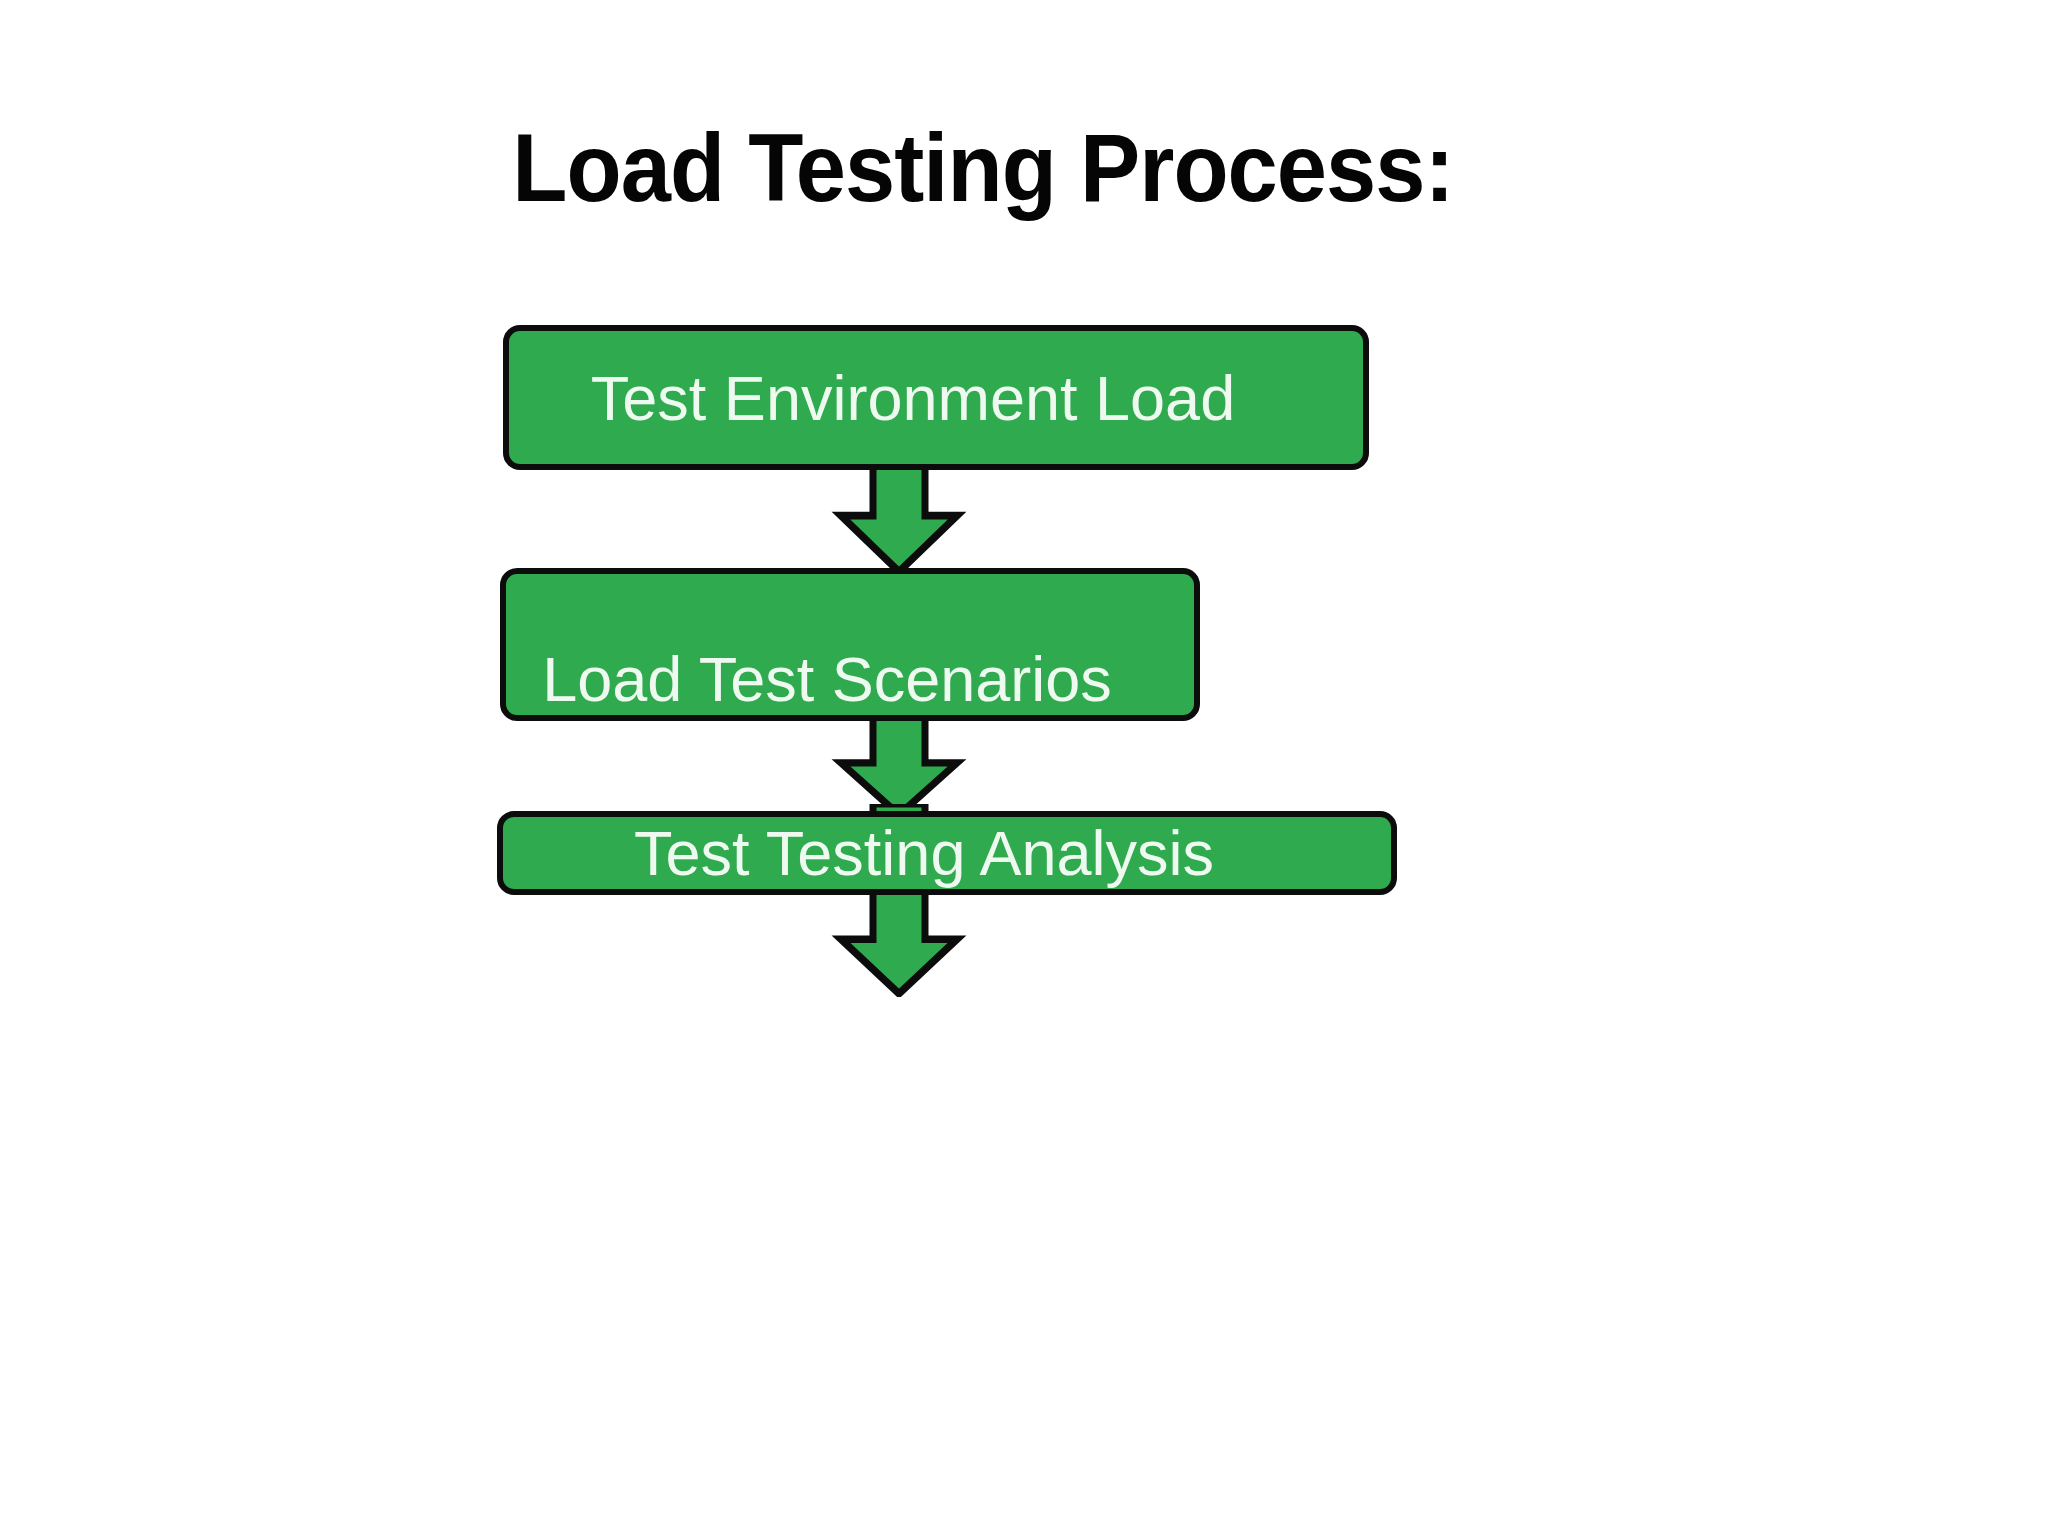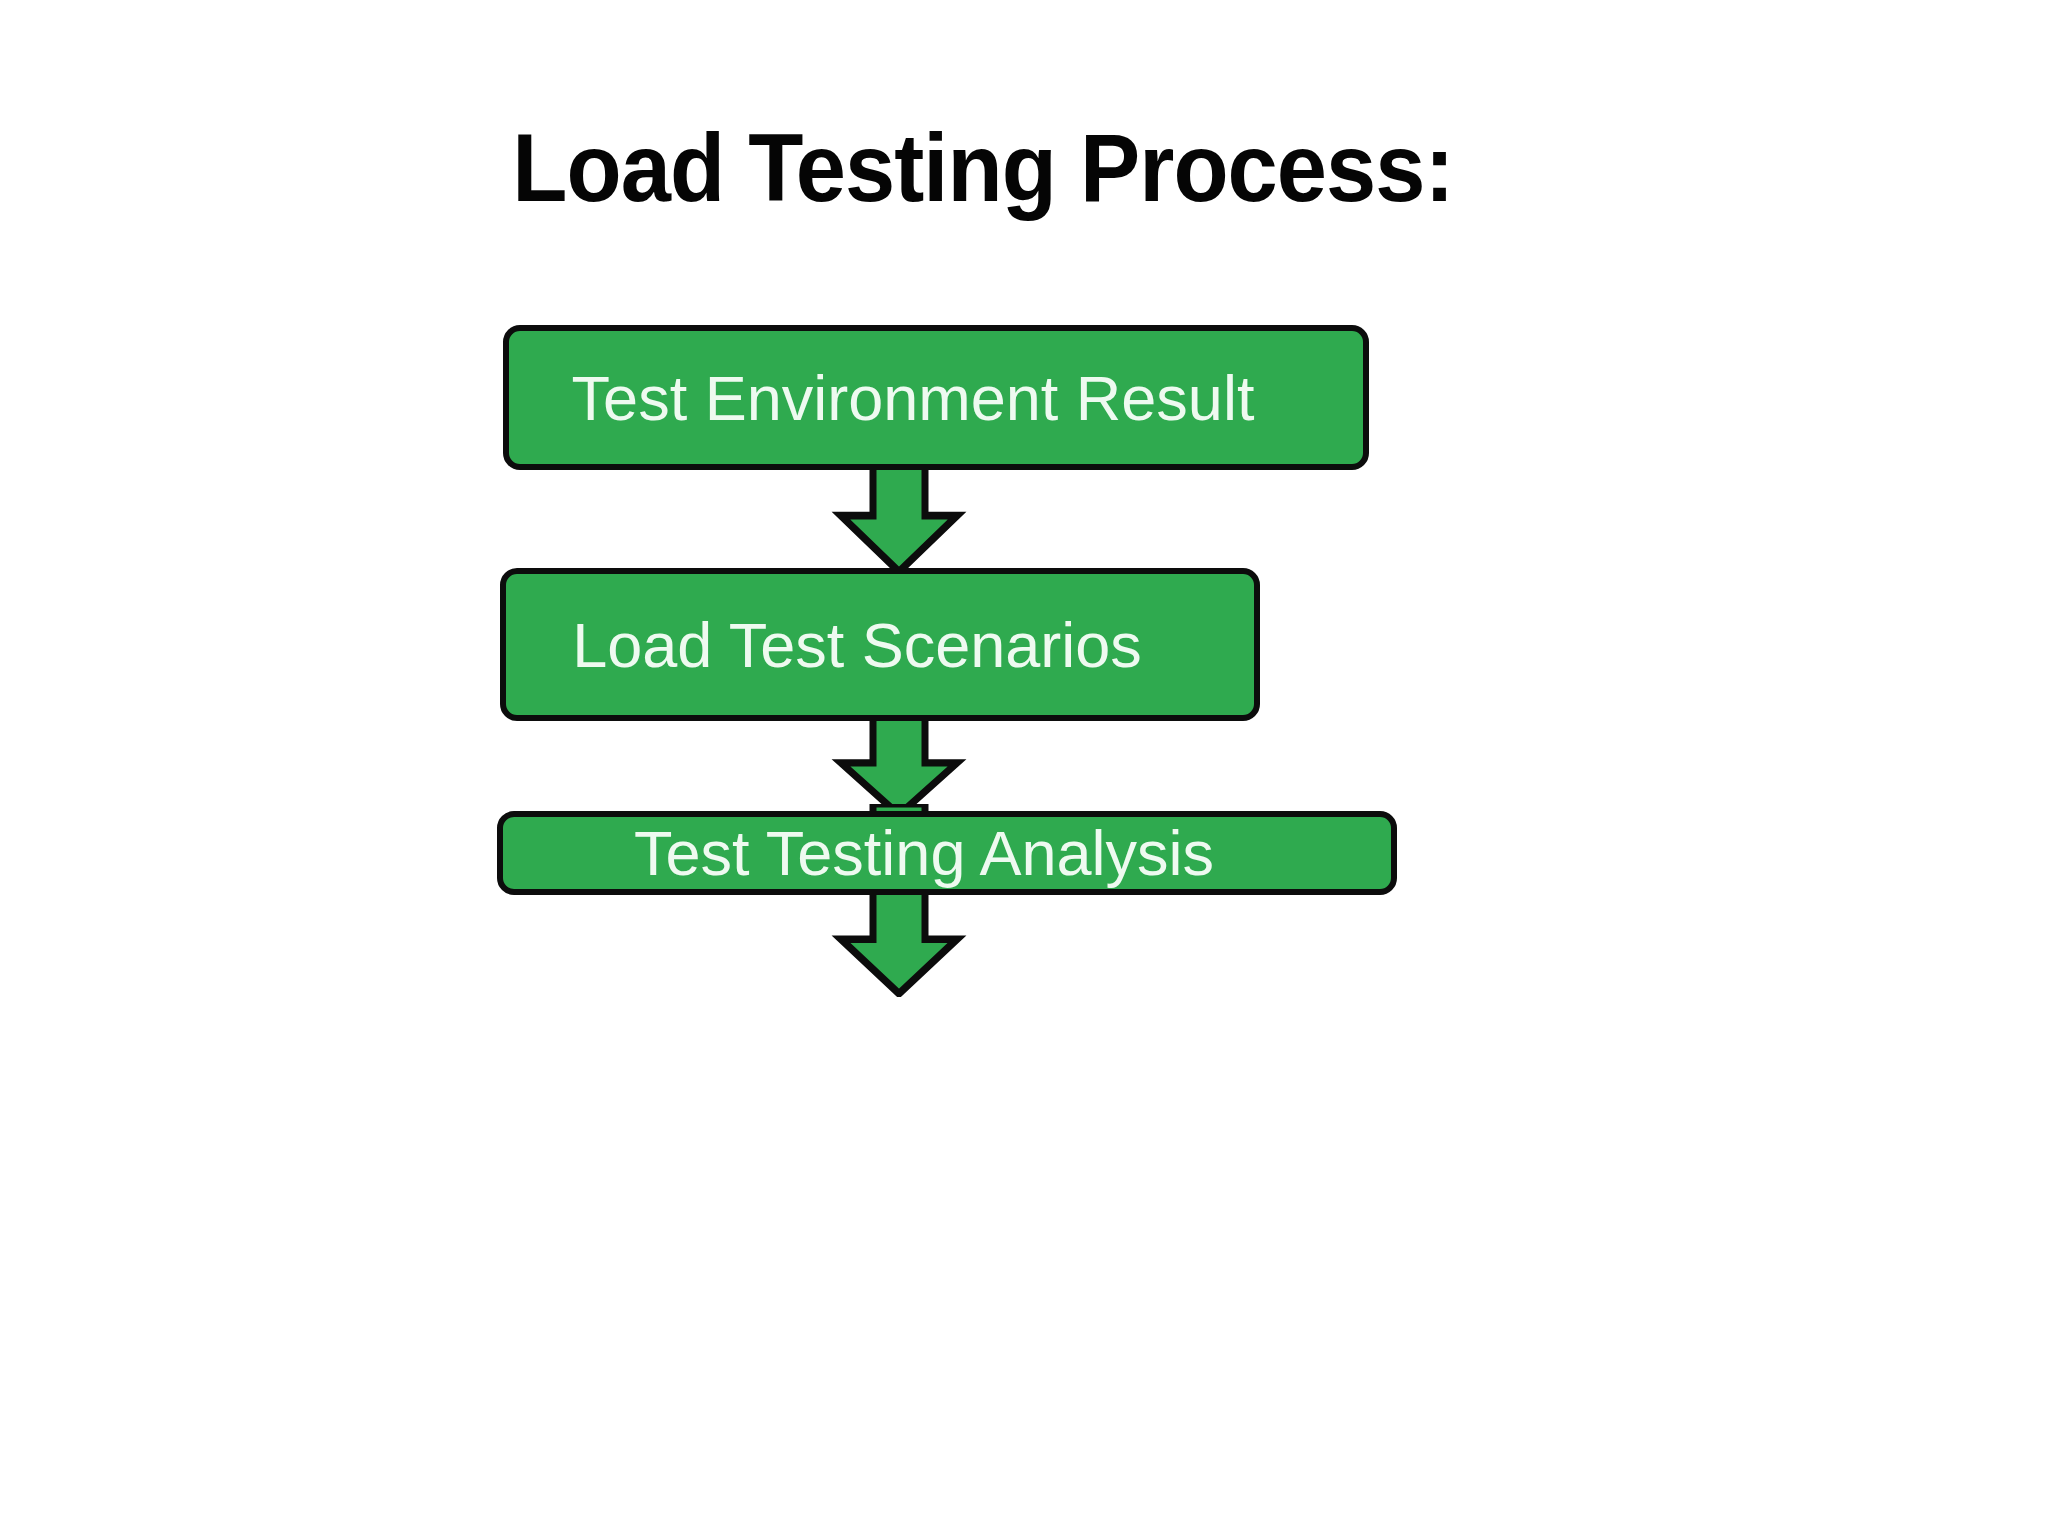--- a/index.html
+++ b/index.html
@@ -45,21 +45,21 @@
     align-items:center;
     justify-content:center;
     color:var(--box-text);
     font-size:63px;
     font-weight:400;
     padding-right:46px;
     white-space:nowrap;
   }
   .step:nth-of-type(1){width:866px;height:145px;margin-left:6px;}
   .step:nth-of-type(2){width:866px;height:144px;margin-left:0;}
-  .step:nth-of-type(3){width:760px;height:153px;margin-left:3px;}
+  .step:nth-of-type(3){width:700px;height:153px;margin-left:3px;align-items:flex-end;}
   .step:nth-of-type(4){width:886px;height:151px;margin-left:0;padding-bottom:16px;}
   .step:nth-of-type(5){width:890px;height:152px;margin-left:0;padding-bottom:20px;}
   .connector{
     position:relative;
     z-index:1;
   }
   .connector svg{
     position:absolute;
     left:332px;
     top:-7px;
@@ -77,21 +77,21 @@
   }
 </style>
 </head>
 <body>
 
 <h1 class="title">Load Testing Process:</h1>
 
 <div class="flow">
 
   <div class="step">
-    <span>Test Environment Result</span>
+    <span>Test Environment Load</span>
   </div>
 
   <div class="connector">
     <svg width="140" height="112" viewBox="0 0 140 100" preserveAspectRatio="none" aria-hidden="true">
       <path class="arrow-path" d="M44 0 H96 V47 H128 L70 97 L12 47 H44 Z"></path>
     </svg>
   </div>
 
   <div class="step">
     <span>Load Test Scenarios</span>

